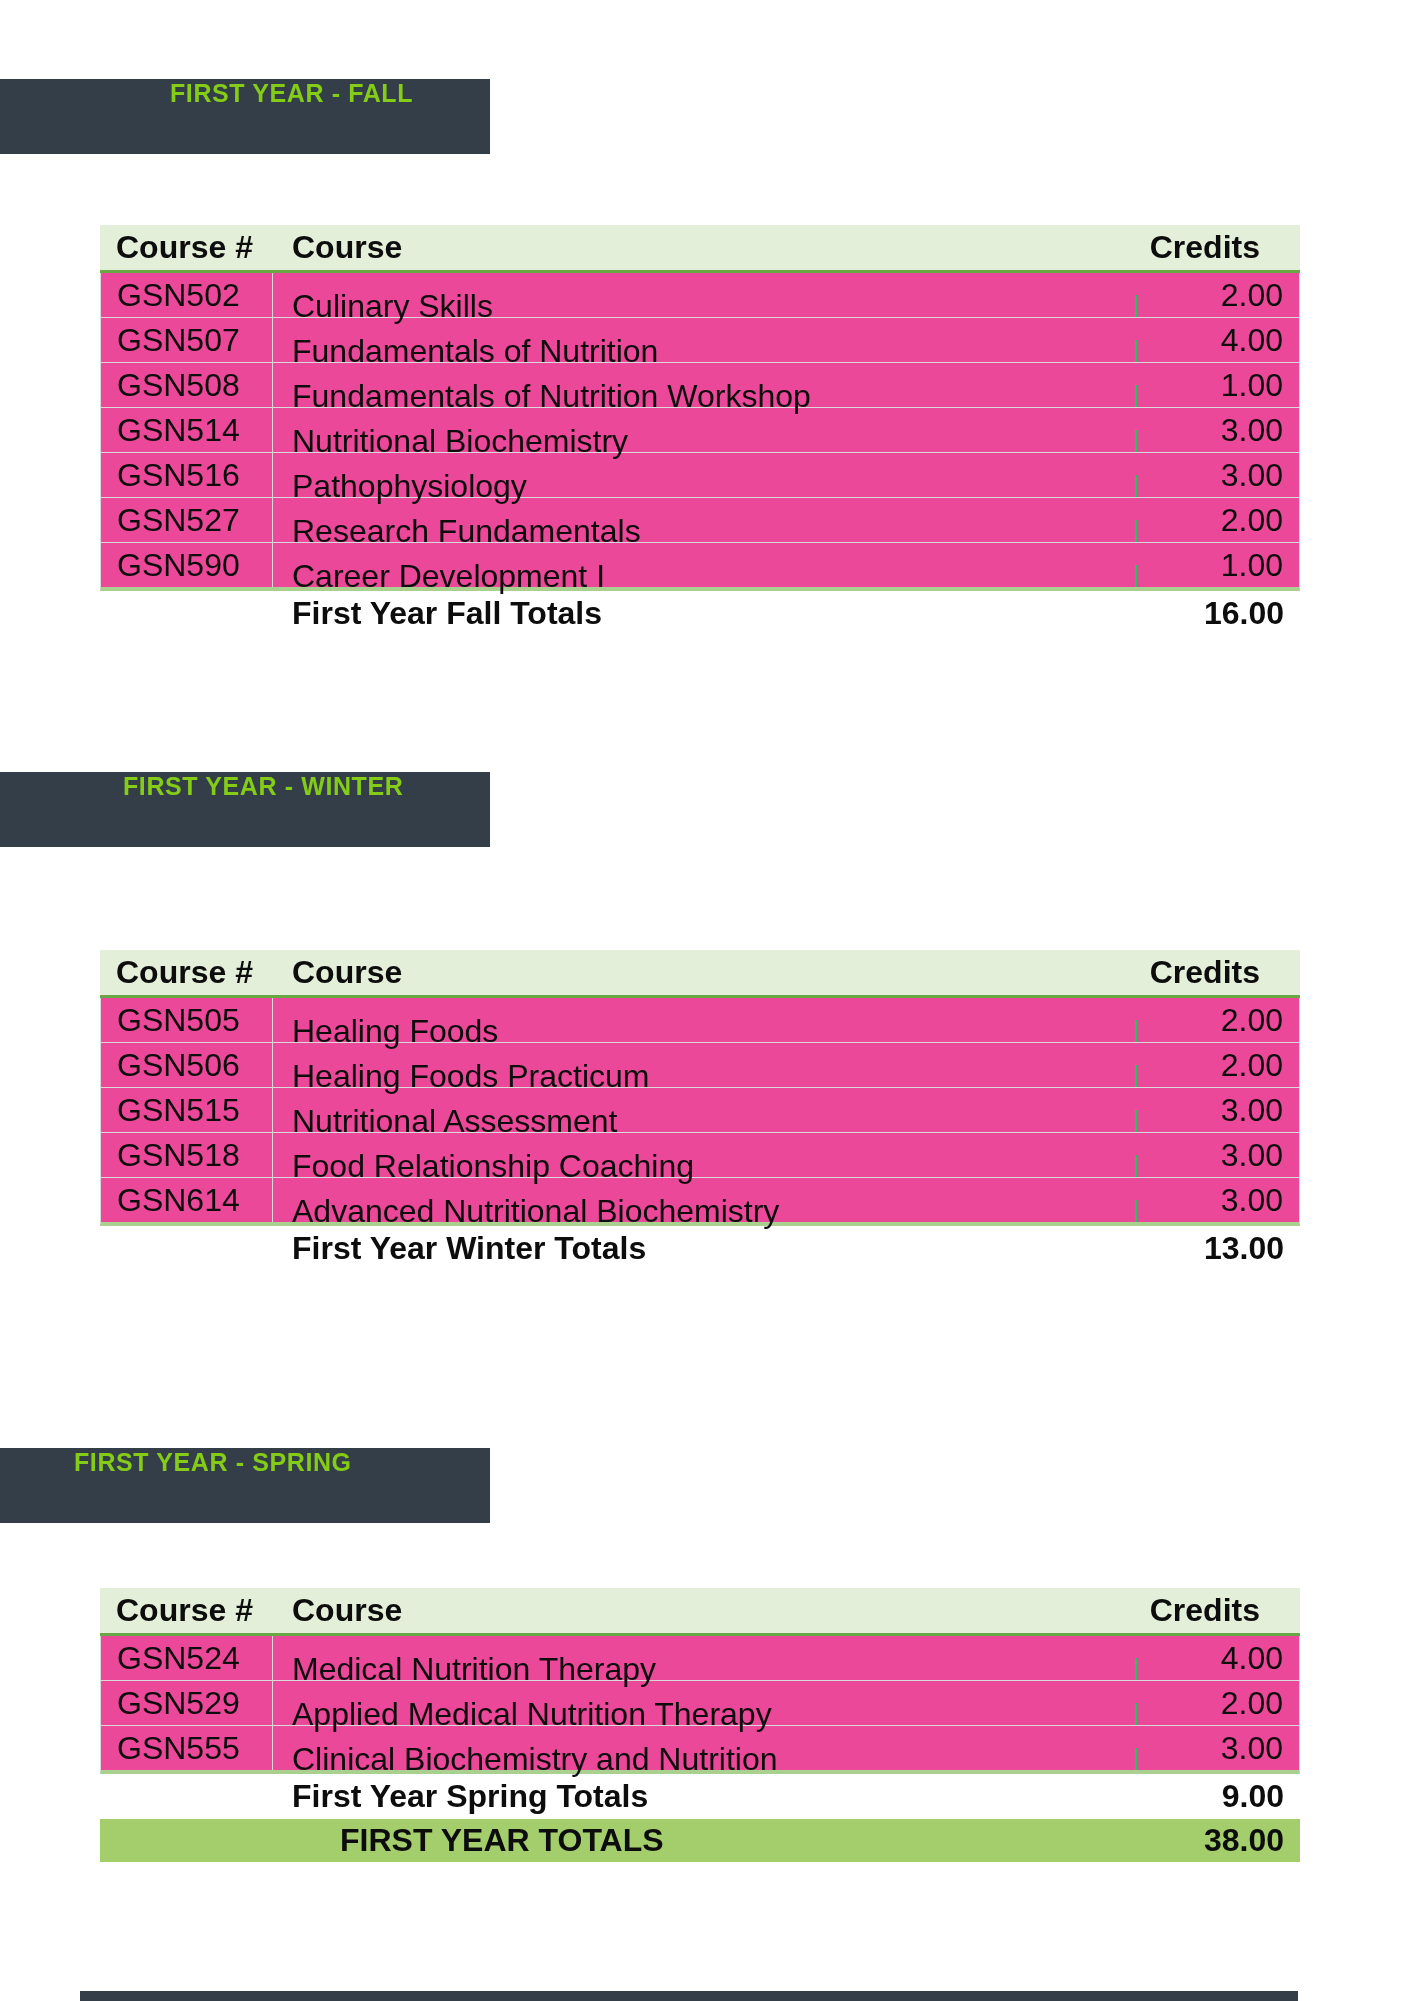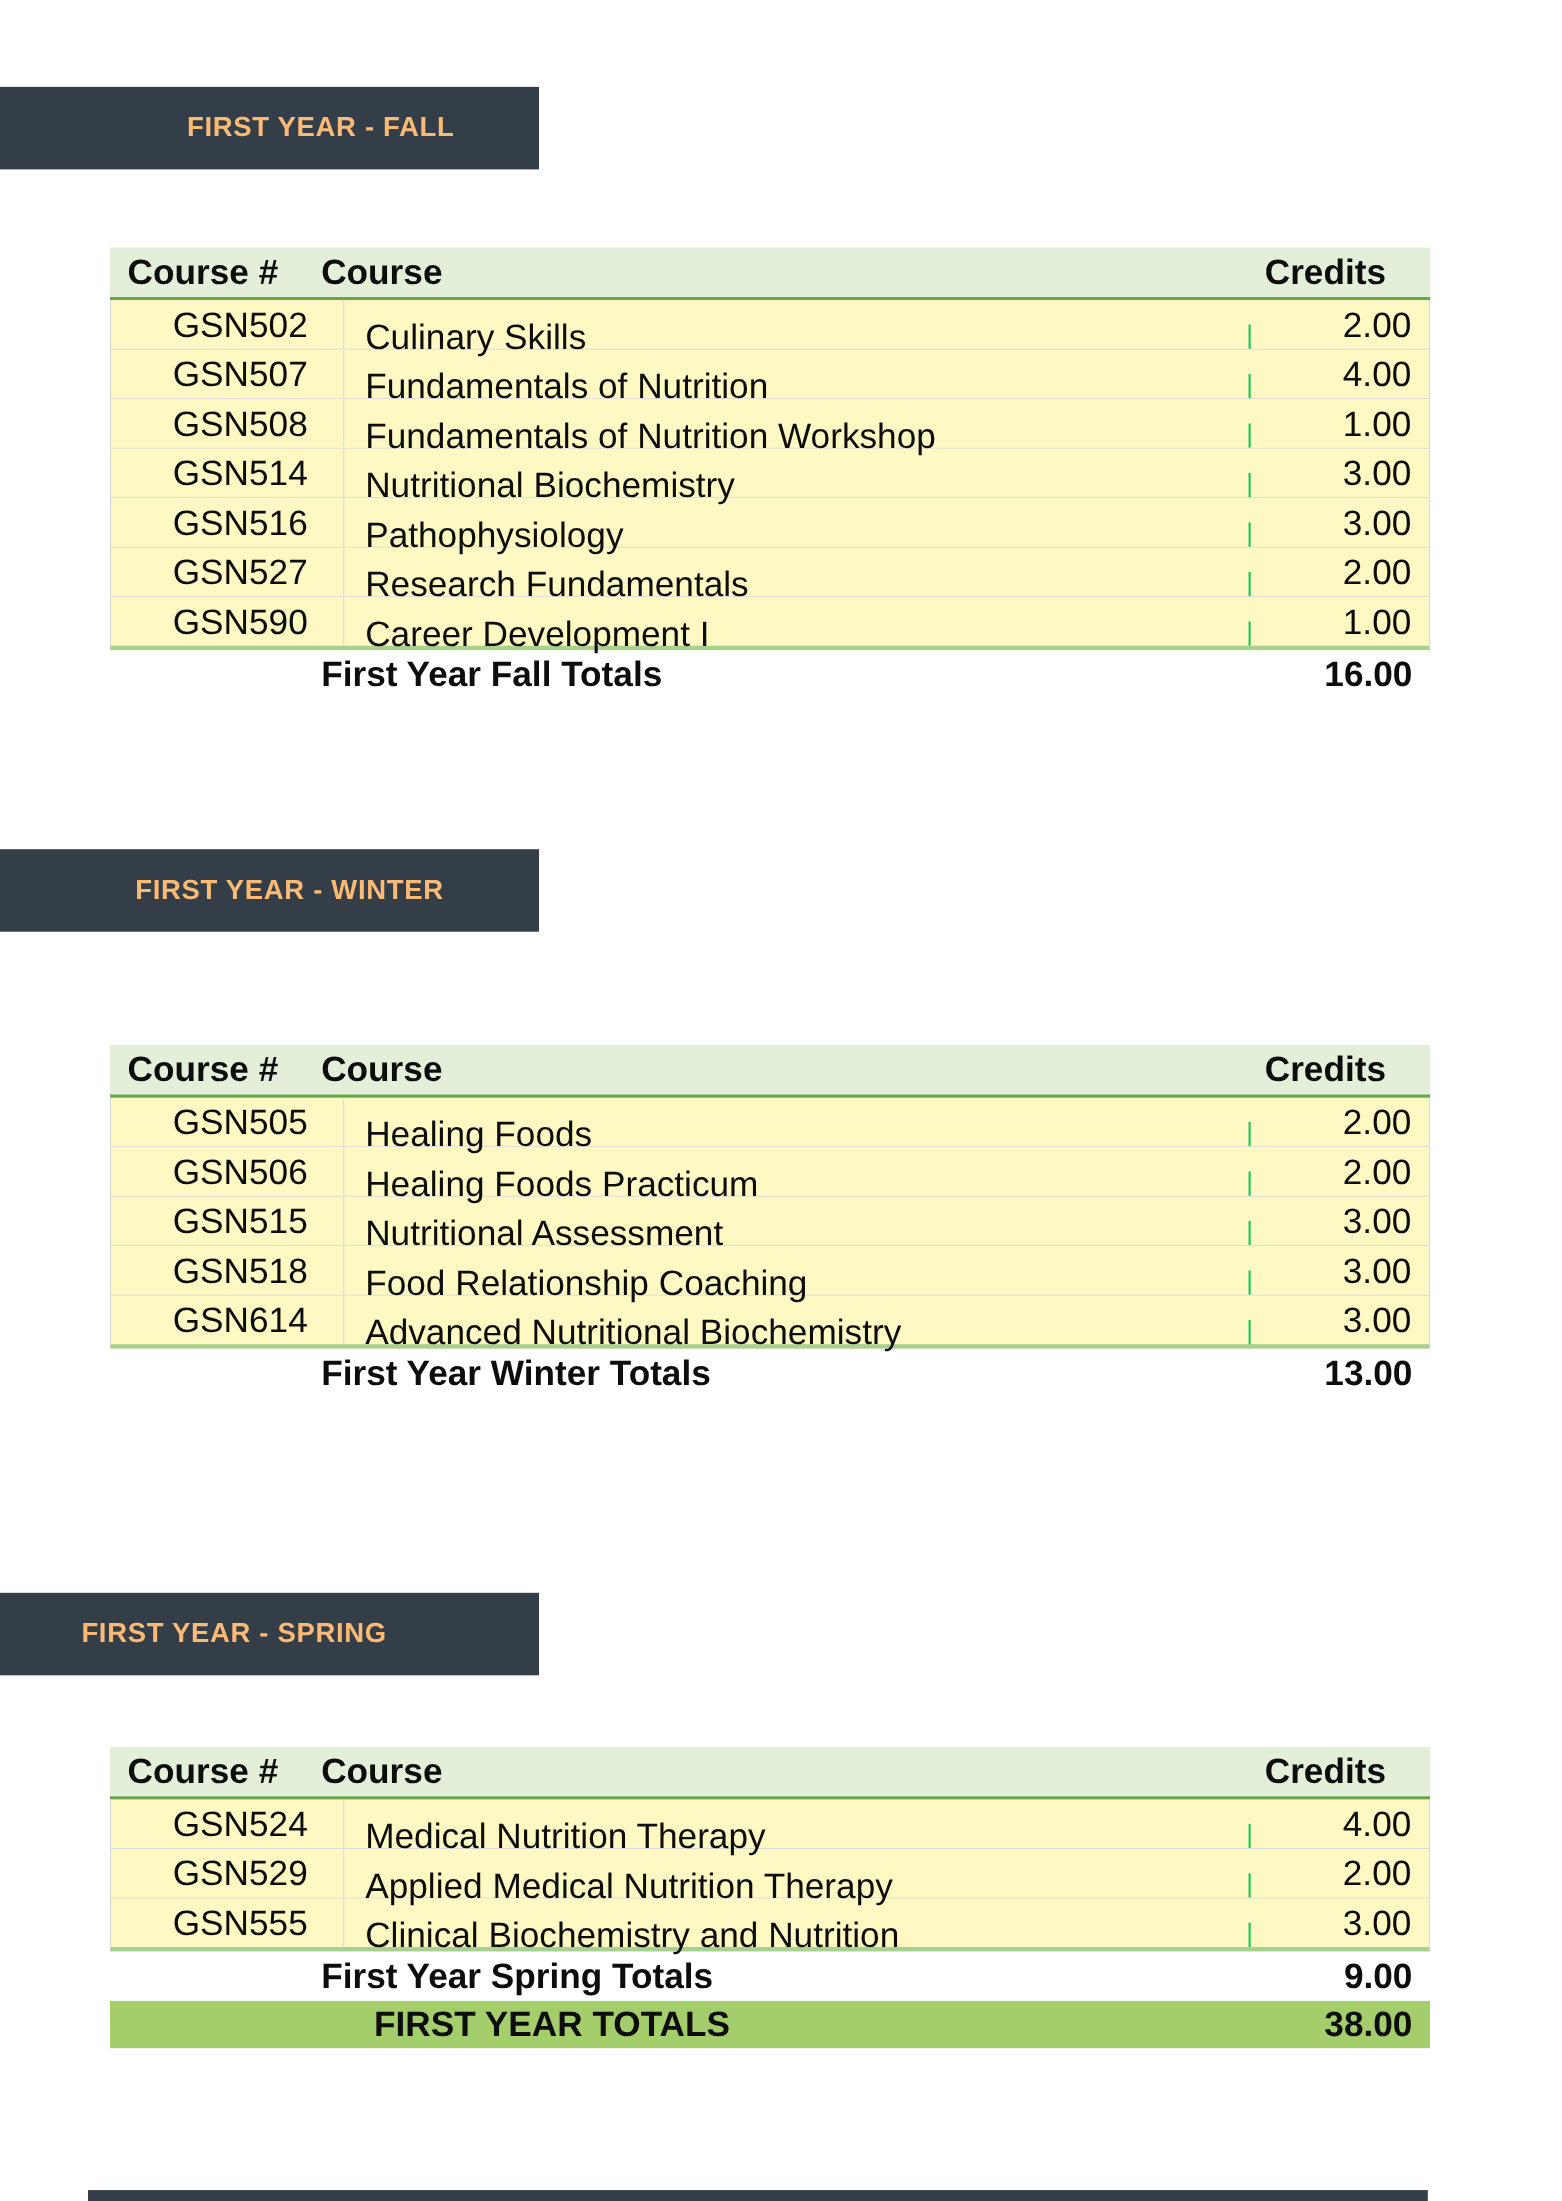--- a/index.html
+++ b/index.html
@@ -10,23 +10,23 @@
     font-family: "Liberation Sans", sans-serif;
     color: #0d0d0d;
     overflow: hidden;
   }
 
   
   .banner {
     position: absolute; left: 0;
     width: 490px; height: 75px;
     background: #333E48;
-    color: #fdba74;
+    color: #84cc16;
     font-weight: bold; font-size: 25px; letter-spacing: 0.6px;
-    display: flex; align-items: center;
+    display: flex; align-items: flex-start;
     box-sizing: border-box;
   }
   #banner-fall   { top: 79px;   padding-left: 170px; }
   #banner-winter { top: 772px;  padding-left: 123px; }
   #banner-spring { top: 1448px; padding-left: 74px; }
 
   
   .ctable {
     position: absolute; left: 100px; width: 1200px;
     font-size: 32px;
@@ -44,22 +44,21 @@
   .th-num     { width: 173px; padding-left: 16px; box-sizing: border-box; }
   .th-course  { flex: 1; padding-left: 19px; }
   .th-credits { width: 163px; text-align: right; padding-right: 40px; box-sizing: border-box; }
 
   .trow {
     display: flex; height: 45px;
     border-bottom: 1px solid #D9D9D9;
     border-left: 1px solid #D9D9D9;
     border-right: 1px solid #D9D9D9;
     box-sizing: border-box;
-    background: #fef9c3;
-    padding-left: 40px;
+    background: #ec4899;
   }
   .trow.last { border-bottom: 4px solid #A9D08E; height: 48px; }
   .td-num {
     width: 172px; padding-left: 16px; box-sizing: border-box;
     border-right: 1px solid #D9D9D9;
     display: flex; align-items: center;
   }
   .td-course {
     flex: 1; padding-left: 19px; box-sizing: border-box;
     border-right: 2px solid #22c55e;

